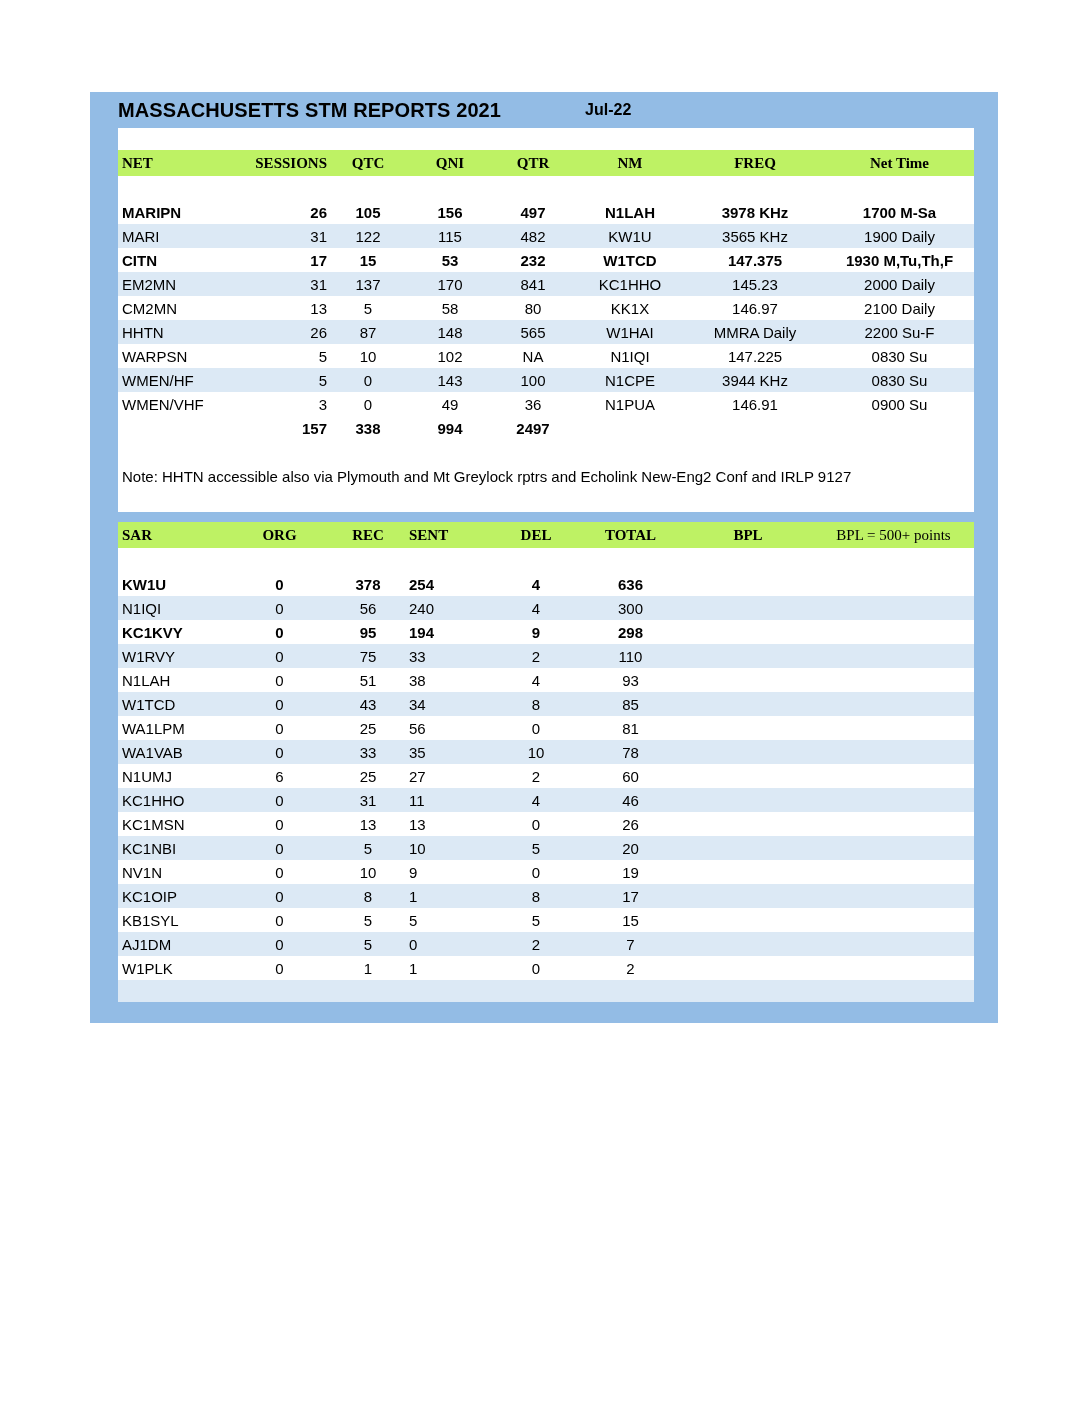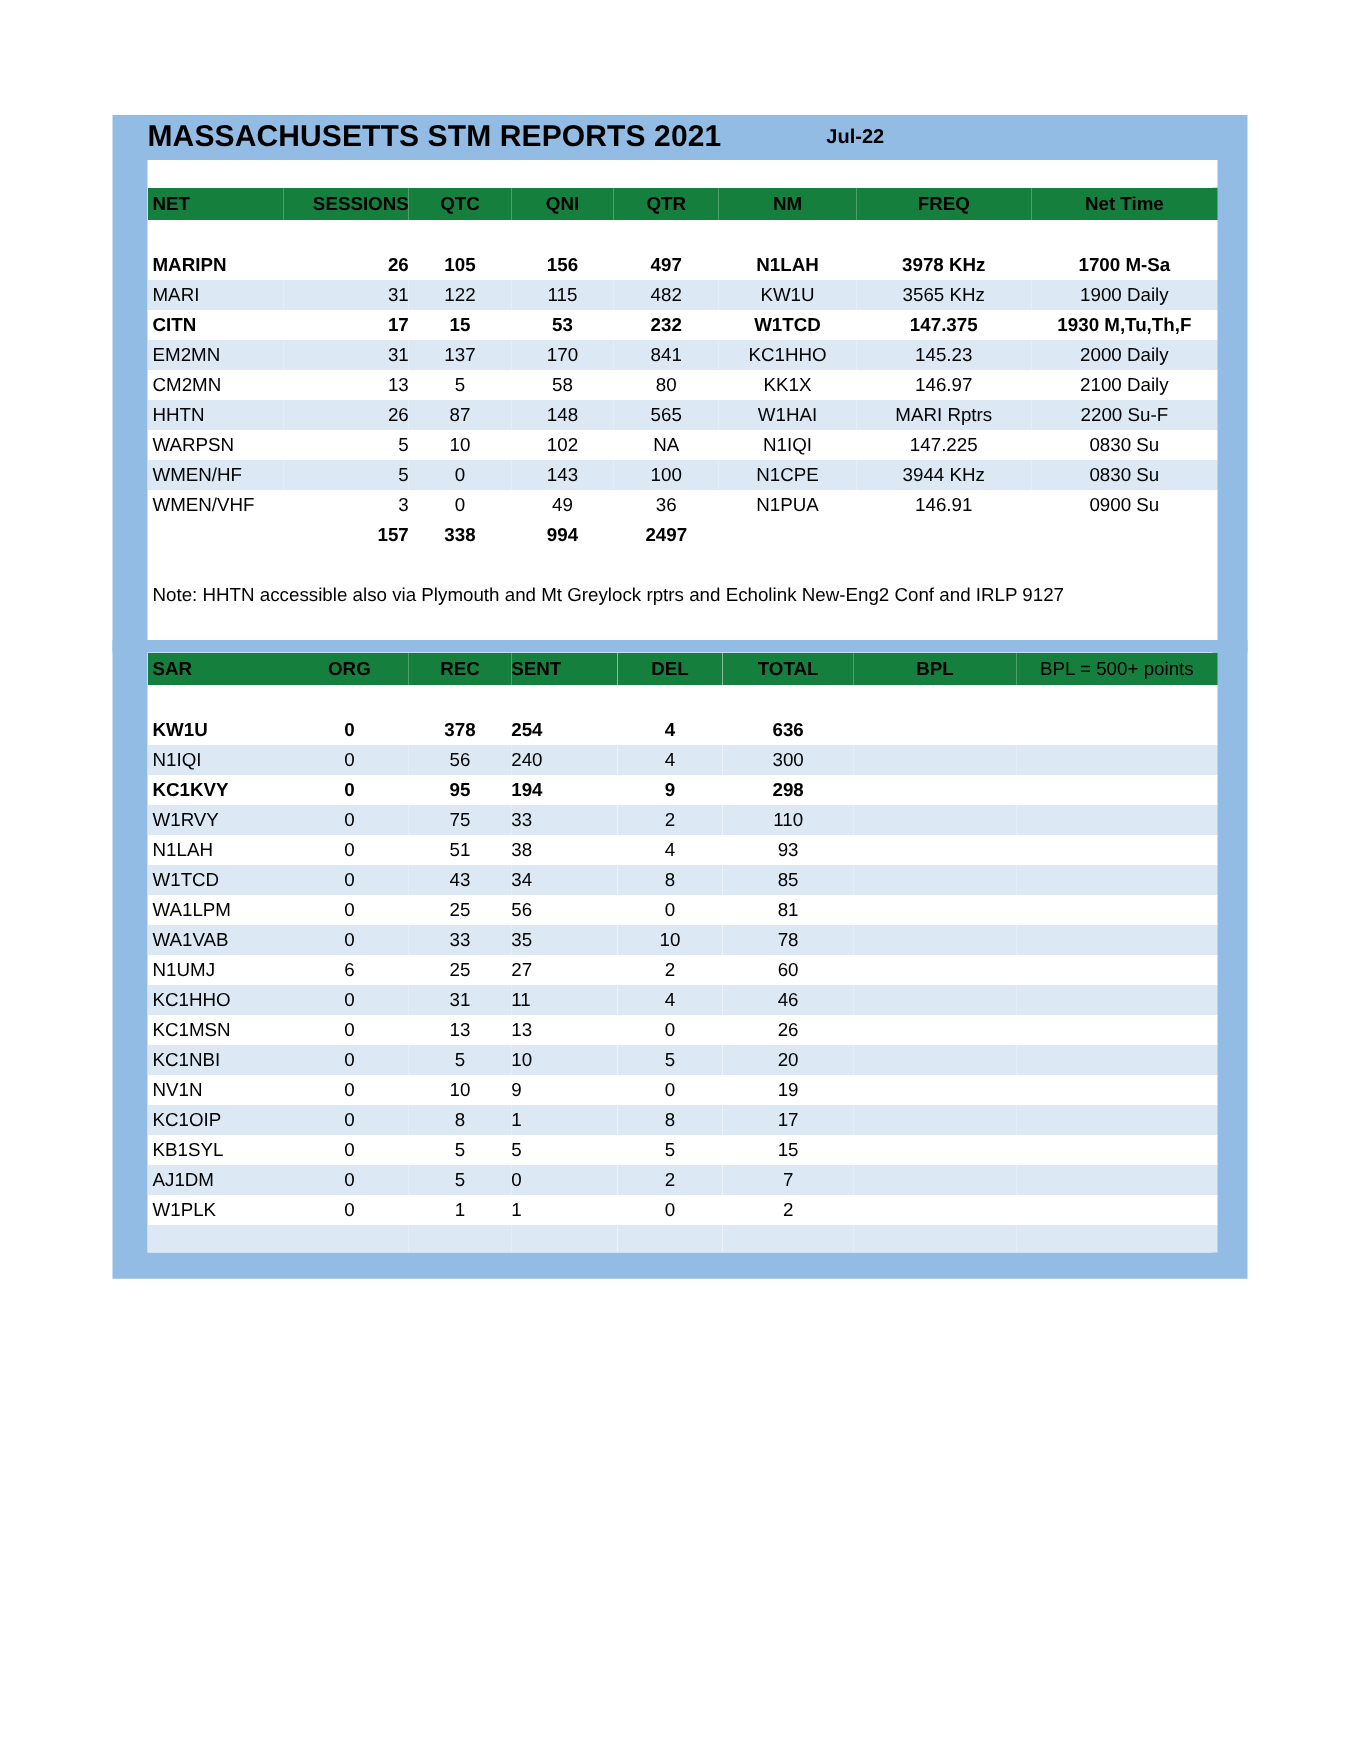--- a/index.html
+++ b/index.html
@@ -34,21 +34,21 @@
 
   
   .title-band {
     position: relative;
     height: 36px;
     padding-left: 28px;
     display: flex;
     align-items: center;
   }
   .title-text {
-    font-size: 24px;
+    font-size: 20px;
     font-weight: bold;
     letter-spacing: 0.1px;
     white-space: nowrap;
   }
   .title-date {
     font-size: 16px;
     font-weight: bold;
     margin-left: 84px;
     white-space: nowrap;
   }
@@ -71,23 +71,24 @@
     height: 24px;
     font-size: 15px;
     vertical-align: middle;
     white-space: nowrap;
     overflow: hidden;
   }
 
   tr.blank-white td { background: #ffffff; height: 22px; }
   tr.blank-stripe td { background: #dce9f5; height: 22px; }
   tr.head td {
-    background: #15803d;
+    background: #bef264;
     font-weight: bold;
     height: 26px;
+    font-family: Liberation Serif, serif;
   }
   tr.white td { background: #ffffff; }
   tr.stripe td { background: #dce9f5; }
   tr.bold td { font-weight: bold; }
 
   
   .c-net      { width: 105px; text-align: left;  padding-left: 4px !important; }
   .c-sessions { width: 100px; text-align: right; }
   .c-qtc      { width: 82px;  text-align: center; }
   .c-qni      { width: 82px;  text-align: center; }
@@ -216,21 +217,21 @@
             <td class="c-freq">146.97</td>
             <td class="c-nettime">2100 Daily</td>
           </tr>
           <tr class="stripe">
             <td class="c-net">HHTN</td>
             <td class="c-sessions">26</td>
             <td class="c-qtc">87</td>
             <td class="c-qni">148</td>
             <td class="c-qtr">565</td>
             <td class="c-nm">W1HAI</td>
-            <td class="c-freq">MARI Rptrs</td>
+            <td class="c-freq">MMRA Daily</td>
             <td class="c-nettime">2200 Su-F</td>
           </tr>
           <tr class="white">
             <td class="c-net">WARPSN</td>
             <td class="c-sessions">5</td>
             <td class="c-qtc">10</td>
             <td class="c-qni">102</td>
             <td class="c-qtr">NA</td>
             <td class="c-nm">N1IQI</td>
             <td class="c-freq">147.225</td>

